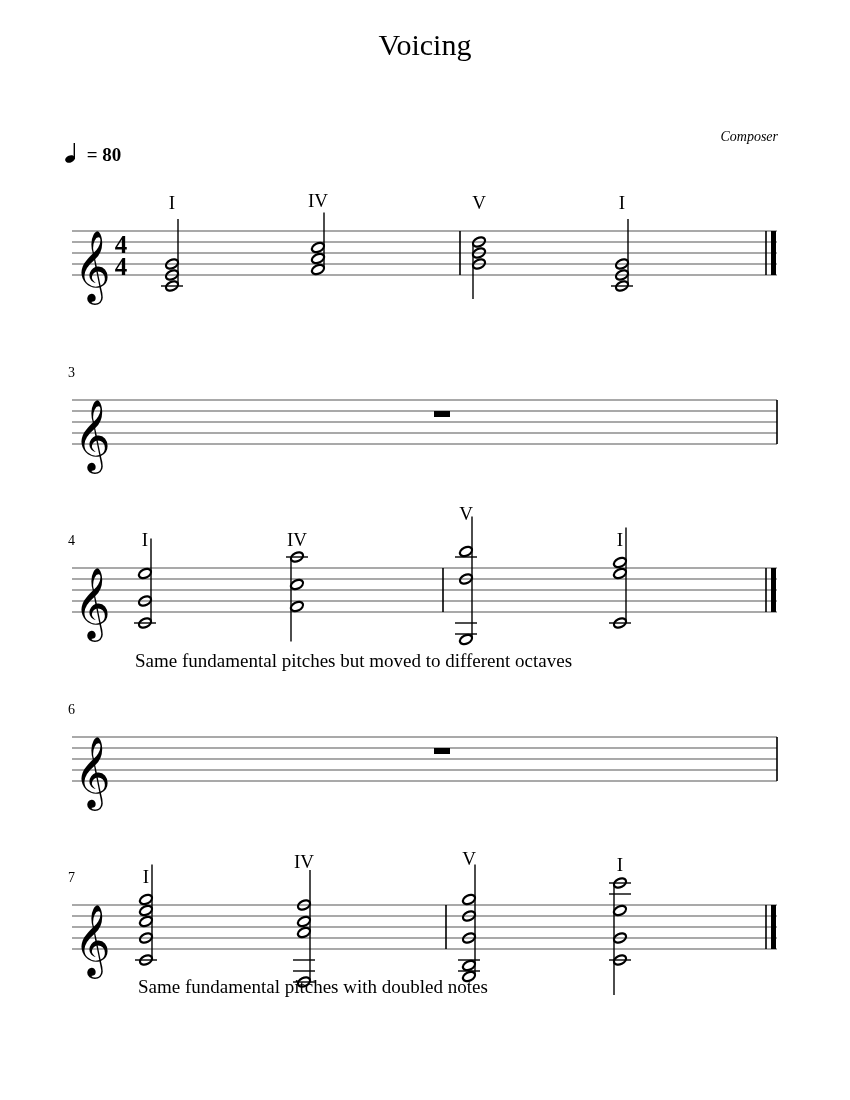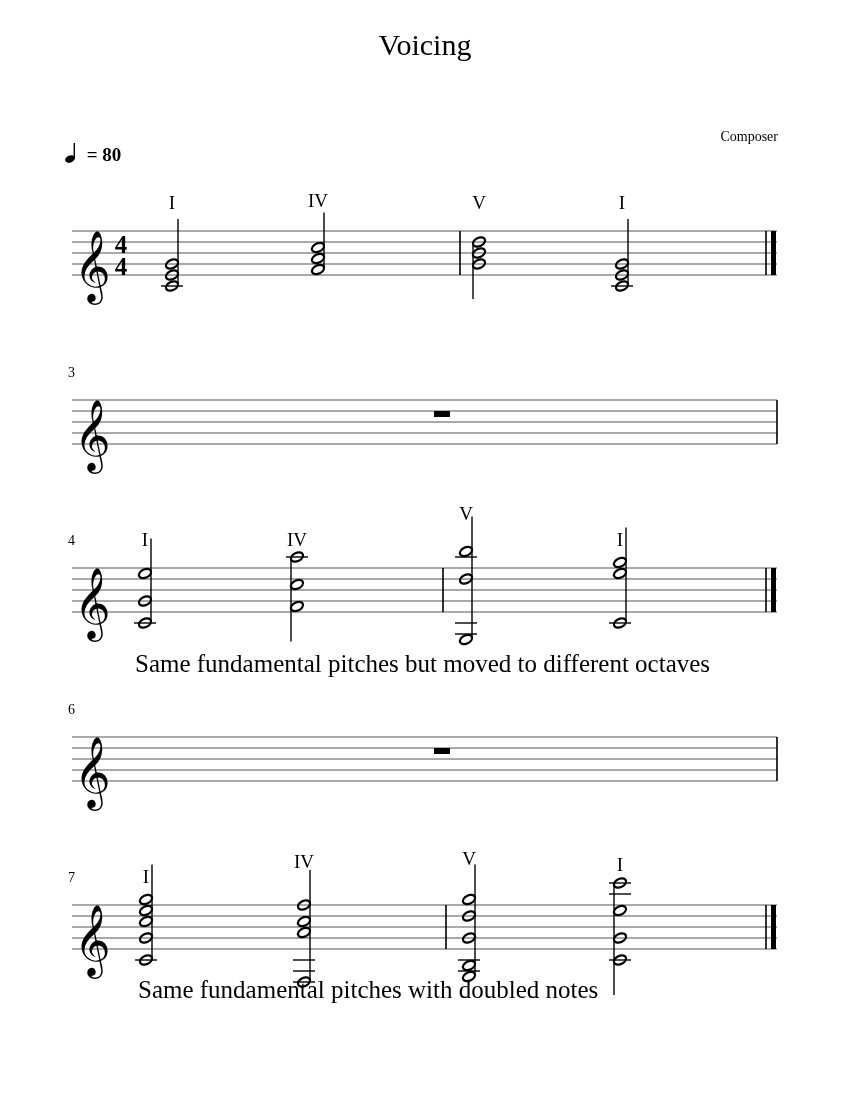--- a/index.html
+++ b/index.html
@@ -1,26 +1,26 @@
 <!DOCTYPE html>
 <html><head>
 <meta charset="utf-8">
 <style>
   html, body { margin: 0; padding: 0; background: #ffffff; }
   body { width: 850px; height: 1100px; position: relative; overflow: hidden;
          font-family: "Liberation Serif", "DejaVu Serif", serif; color: #000; }
   .title { position: absolute; left: 0; width: 850px; top: 28px; text-align: center;
            font-size: 30px; font-family: Liberation Serif, serif; }
-  .composer { position: absolute; right: 72px; top: 129px; font-size: 14px; }
+  .composer { position: absolute; right: 72px; top: 129px; font-size: 14px; font-style: italic; }
   .tempo { position: absolute; left: 64px; top: 142px; font-size: 19px; font-weight: bold; }
   .tempo .qnote { display: inline-block; width: 18px; height: 22px; vertical-align: -3px; }
   svg.score { position: absolute; left: 0; top: 0; }
   .lbl { position: absolute; font-size: 19px; transform: translateX(-50%); white-space: nowrap; }
   .mnum { position: absolute; font-size: 14px; }
-  .caption { position: absolute; font-size: 25px; white-space: nowrap; }
+  .caption { position: absolute; font-size: 19px; white-space: nowrap; }
 </style>
 </head>
 <body>
 
 <div class="title">Voicing</div>
 <div class="composer">Composer</div>
 <div class="tempo">
   <svg class="qnote" viewBox="0 0 18 22">
     <ellipse cx="6" cy="17" rx="5" ry="3.6" transform="rotate(-22 6 17)" fill="#000"></ellipse>
     <rect x="9.6" y="1" width="1.4" height="16" fill="#000"></rect>

